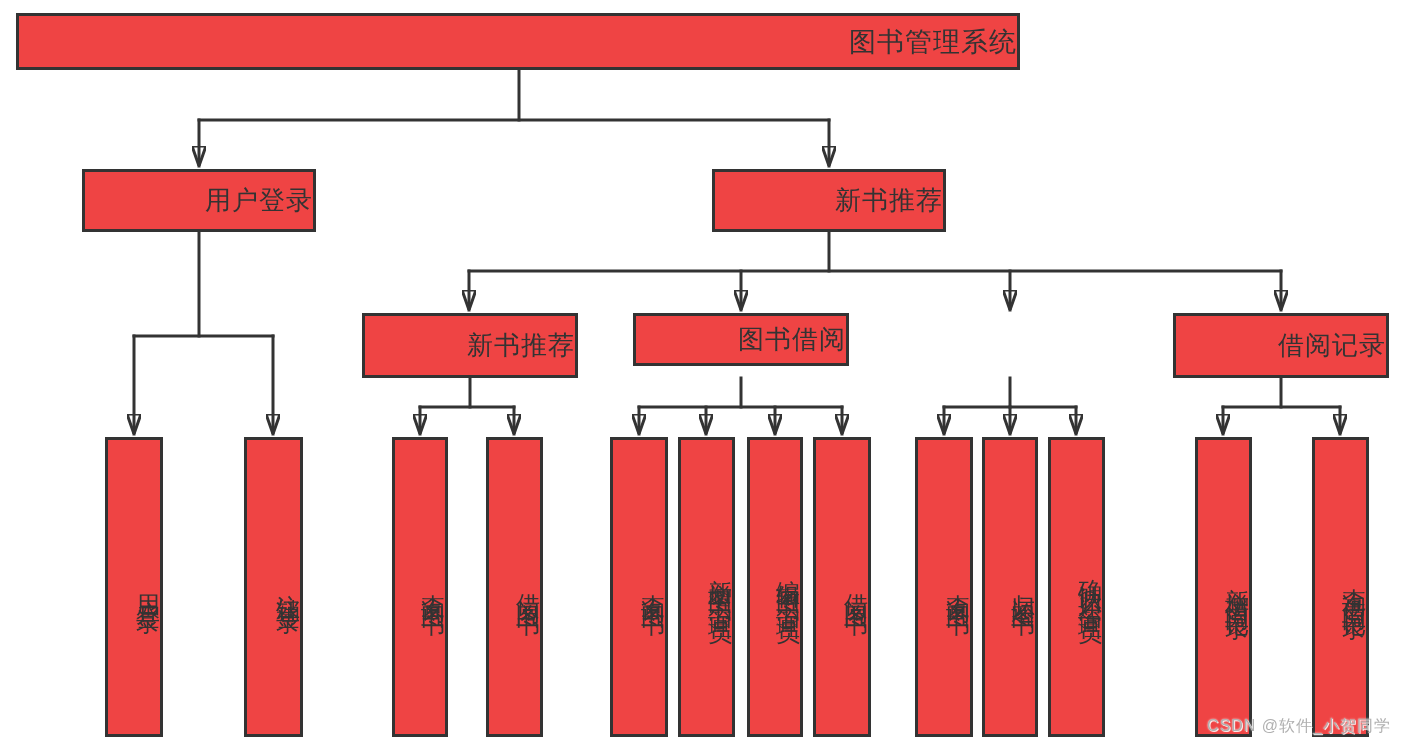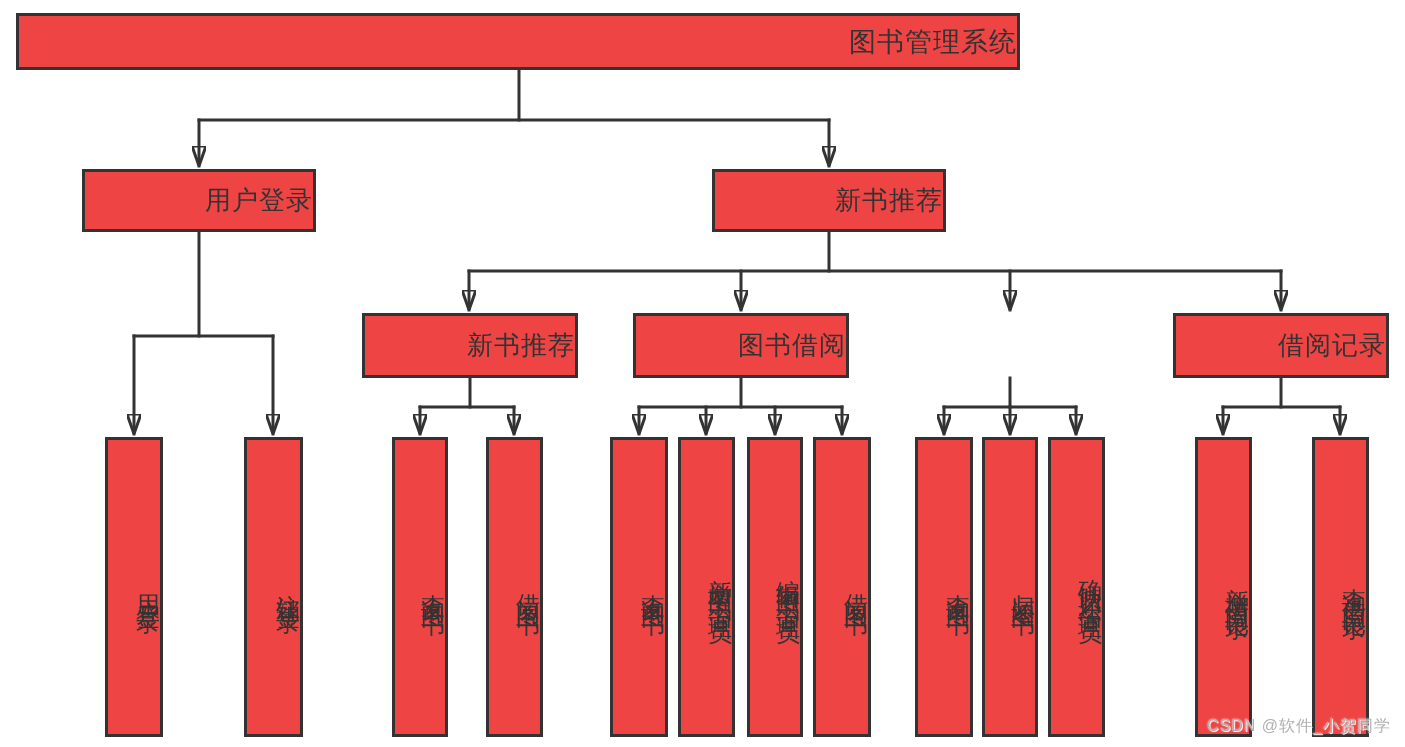--- a/index.html
+++ b/index.html
@@ -127,21 +127,21 @@
   <div class="node" style="left:82px;top:169px;width:234px;height:63px">
     <span class="lbl">用户登录</span>
   </div>
   <div class="node" style="left:712px;top:169px;width:234px;height:63px">
     <span class="lbl">新书推荐</span>
   </div>
 
   <div class="node" style="left:362px;top:313px;width:216px;height:65px">
     <span class="lbl">新书推荐</span>
   </div>
-  <div class="node" style="left:633px;top:313px;width:216px;height:65px">
+  <div class="node" style="left:633px;top:313px;width:216px;height:53px">
     <span class="lbl">图书借阅</span>
   </div>
   <div class="node" style="left:1173px;top:313px;width:216px;height:65px">
     <span class="lbl">借阅记录</span>
   </div>
 
   <div class="node leaf" style="left:105px;top:437px;width:58px;height:300px">
     <span class="vlbl">用户登录</span>
   </div>
   <div class="node leaf" style="left:244px;top:437px;width:59px;height:300px">

